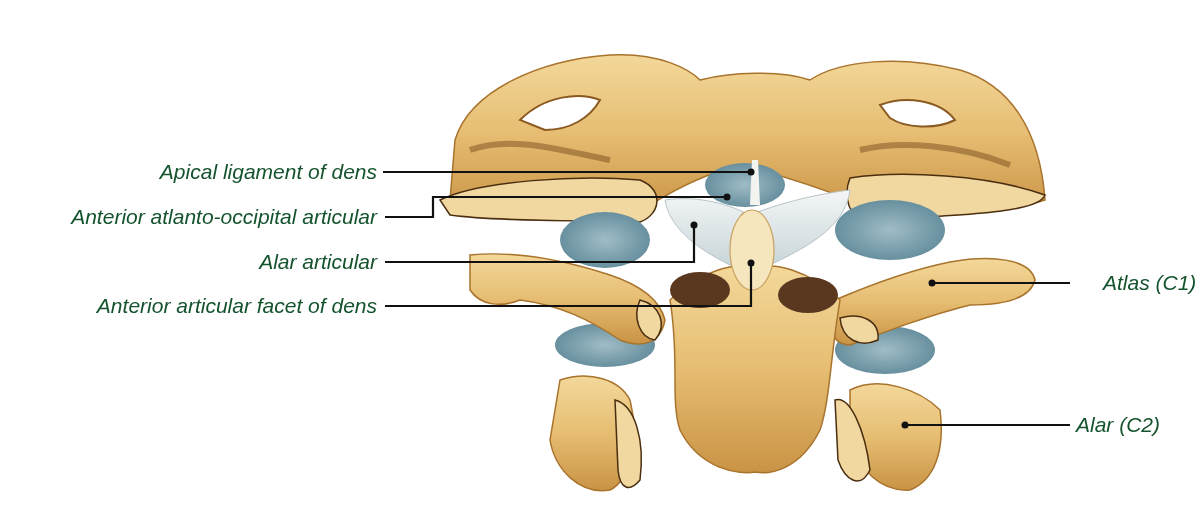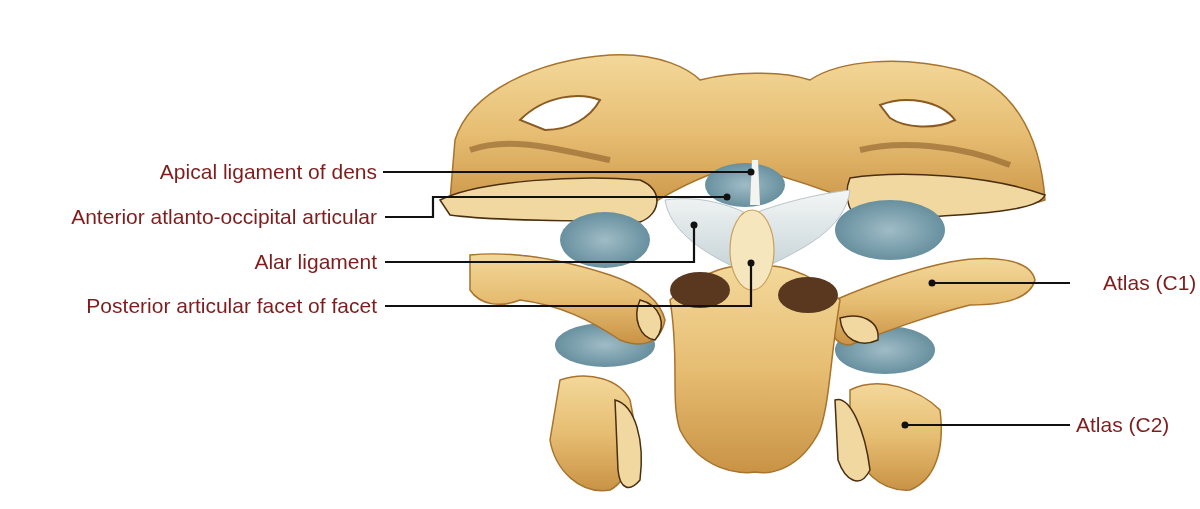--- a/index.html
+++ b/index.html
@@ -1,17 +1,17 @@
 <!DOCTYPE html>
 <html><head>
 <meta charset="utf-8">
 <style>
   html, body { margin:0; padding:0; background:#ffffff; }
   body { width:1200px; height:509px; position:relative; overflow:hidden; font-family:"Liberation Sans", sans-serif; }
-  .label { position:absolute; font-size:21px; color:#7f1d1d; white-space:nowrap; line-height:1; }
+  .label { position:absolute; font-size:21px; color:#14532d; white-space:nowrap; line-height:1;font-style:italic; }
   .label.left { text-align:right; }
   svg.art { position:absolute; left:0; top:0; }
 </style>
 </head>
 <body>
 
 <svg class="art" width="1200" height="509" viewBox="0 0 1200 509">
   <defs>
     <linearGradient id="boneGrad" x1="0" y1="0" x2="0" y2="1">
       <stop offset="0" stop-color="#f3d89a"></stop>
@@ -83,17 +83,17 @@
     <circle cx="727" cy="197" r="3.5"></circle>
     <circle cx="694" cy="225" r="3.5"></circle>
     <circle cx="751" cy="263" r="3.5"></circle>
     <circle cx="932" cy="283" r="3.5"></circle>
     <circle cx="905" cy="425" r="3.5"></circle>
   </g>
 </svg>
 
 <div class="label left" style="right:823px; top:161px;">Apical ligament of dens</div>
 <div class="label left" style="right:823px; top:206px;">Anterior atlanto-occipital articular</div>
-<div class="label left" style="right:823px; top:251px;">Alar ligament</div>
-<div class="label left" style="right:823px; top:295px;">Posterior articular facet of facet</div>
+<div class="label left" style="right:823px; top:251px;">Alar articular</div>
+<div class="label left" style="right:823px; top:295px;">Anterior articular facet of dens</div>
 
 <div class="label" style="left:1076px; top:272px;margin-left:27px;">Atlas (C1)</div>
-<div class="label" style="left:1076px; top:414px;">Atlas (C2)</div>
+<div class="label" style="left:1076px; top:414px;">Alar (C2)</div>
 
 </body></html>

